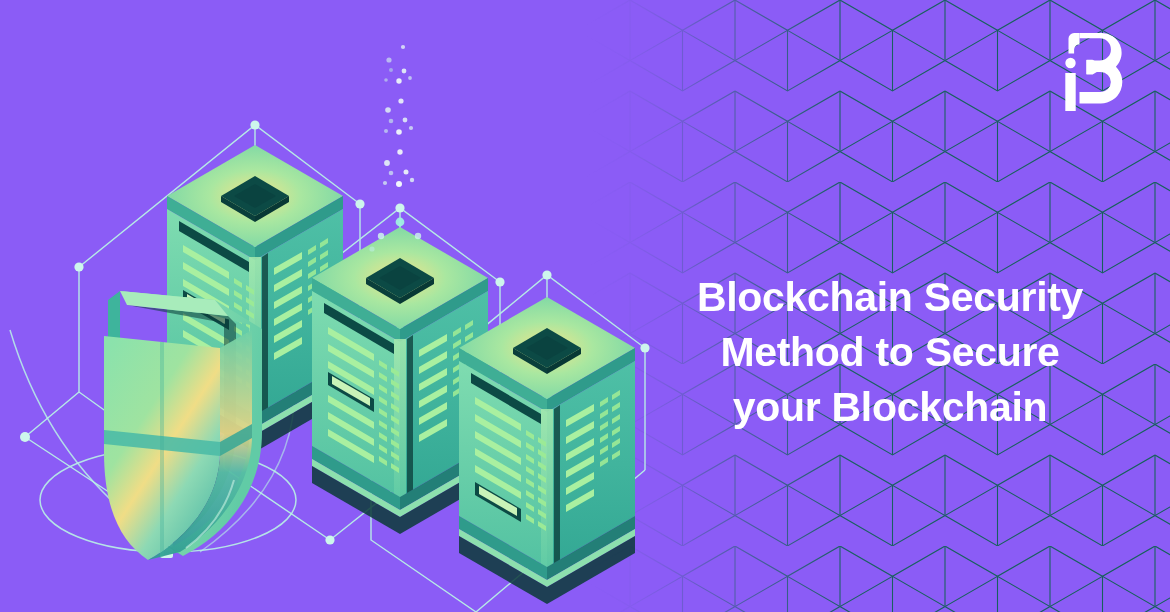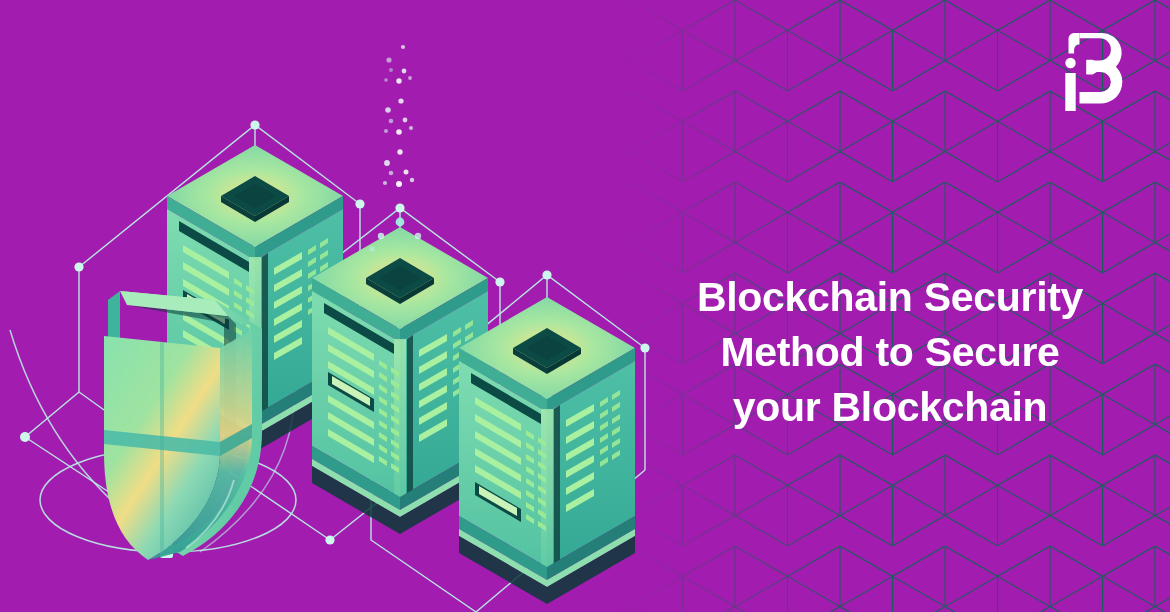--- a/index.html
+++ b/index.html
@@ -5,21 +5,21 @@
   html, body {
     margin: 0;
     padding: 0;
     background: #012e2c;
   }
   .banner {
     position: relative;
     width: 1170px;
     height: 612px;
     overflow: hidden;
-    background: #a21caf;
+    background: #8b5cf6;
     font-family: "Liberation Sans", sans-serif;
   }
 
   
   .grid-layer {
     position: absolute;
     inset: 0;
     pointer-events: none;
   }
 

